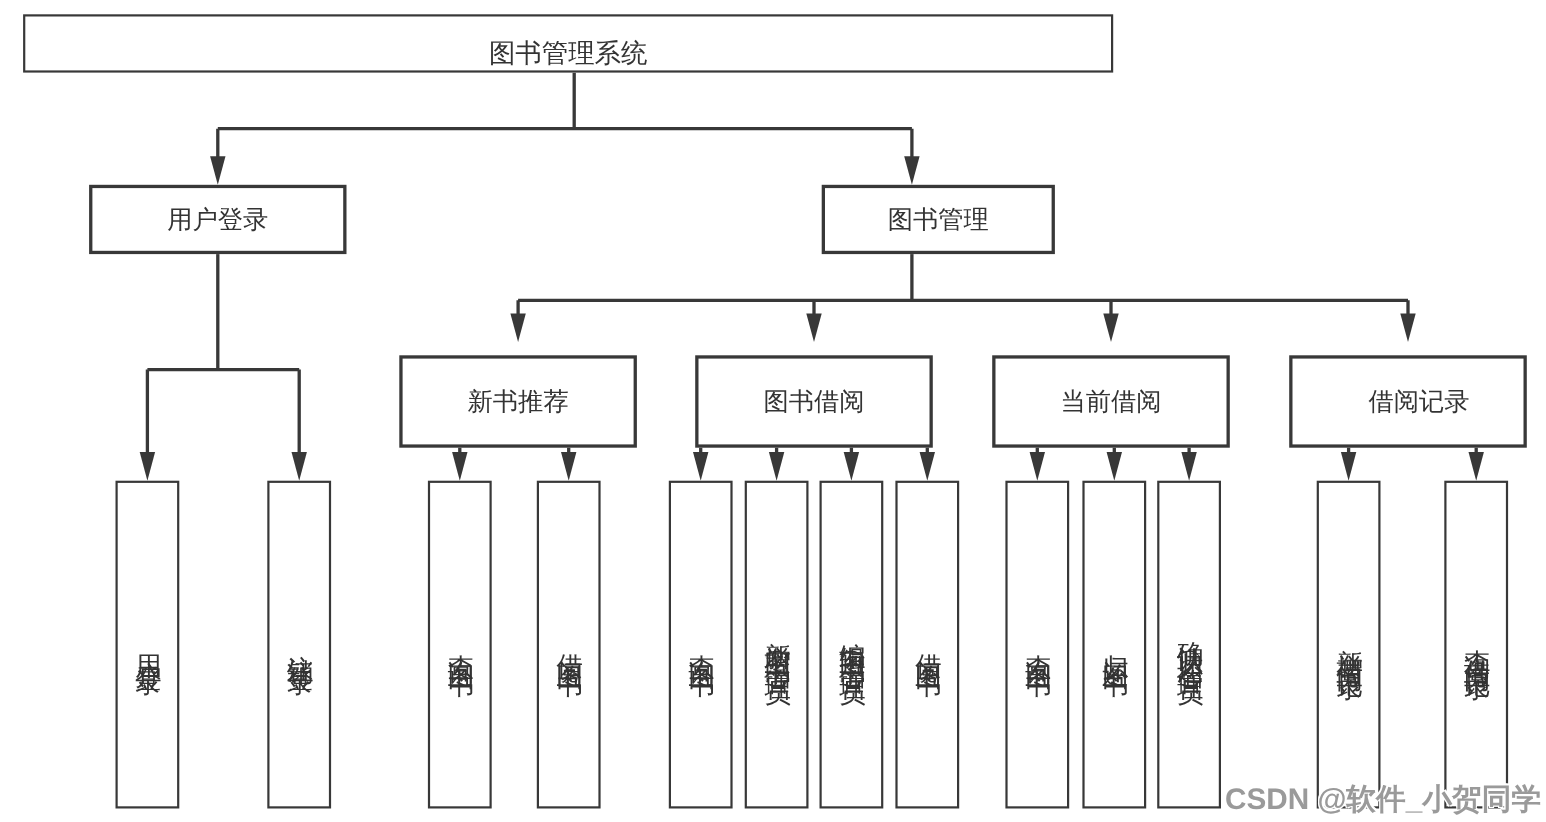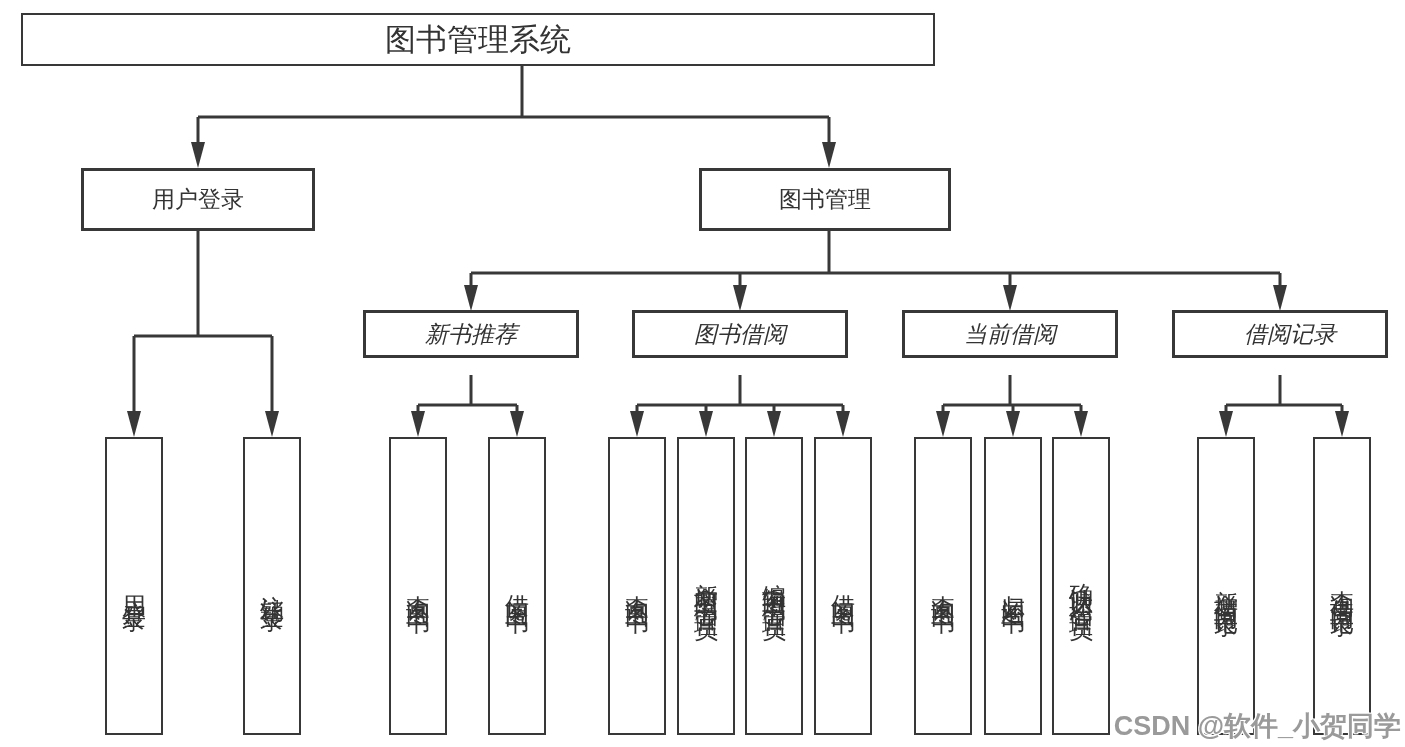--- a/index.html
+++ b/index.html
@@ -6,23 +6,23 @@
   .stage {
     position:relative; width:1405px; height:747px; background:#ffffff;
     font-family:"Liberation Sans", sans-serif; overflow:hidden;
   }
   svg.connectors { position:absolute; left:0; top:0; width:1405px; height:747px; }
   .node {
     position:absolute; background:#ffffff; border:3px solid #383838;
     box-sizing:border-box; display:flex; align-items:center; justify-content:center;
     color:#333333; white-space:nowrap;
   }
-  .root { left:21px; top:13px; width:914px; height:53px; border-width:2px; font-size:31px; }
+  .root { left:21px; top:13px; width:991px; height:53px; border-width:2px; font-size:24px;align-items:flex-end; }
   .l2   { top:168px; height:63px; font-size:23px; }
-  .l3   { top:310px; height:48px; width:216px; font-size:23px;font-style:italic; }
+  .l3   { top:323px; height:84px; width:216px; font-size:23px; }
   .leaf { top:437px; height:298px; width:58px; border-width:2px; }
   .vtext {
     writing-mode:vertical-rl; text-orientation:mixed;
     font-size:24px; letter-spacing:5px; line-height:1; color:#333333;
   }
   .watermark {
     position:absolute; right:4px; bottom:3px; z-index:5;
     font-size:27px; font-weight:bold; color:#9a9a9a;
     text-shadow:1px 1px 0 #ffffff, -1px -1px 0 #ffffff, 1px -1px 0 #ffffff, -1px 1px 0 #ffffff;
   }
@@ -65,21 +65,21 @@
     </g>
   </svg>
 
   <div class="node root">
     <span>图书管理系统</span>
   </div>
 
   <div class="node l2" style="left:81px; width:234px;">
     <span>用户登录</span>
   </div>
-  <div class="node l2" style="left:699px; width:252px;">
+  <div class="node l2" style="left:747px; width:212px;">
     <span>图书管理</span>
   </div>
 
   <div class="node l3" style="left:363px;">
     <span>新书推荐</span>
   </div>
   <div class="node l3" style="left:632px;align-items:center;">
     <span>图书借阅</span>
   </div>
   <div class="node l3" style="left:902px;">

